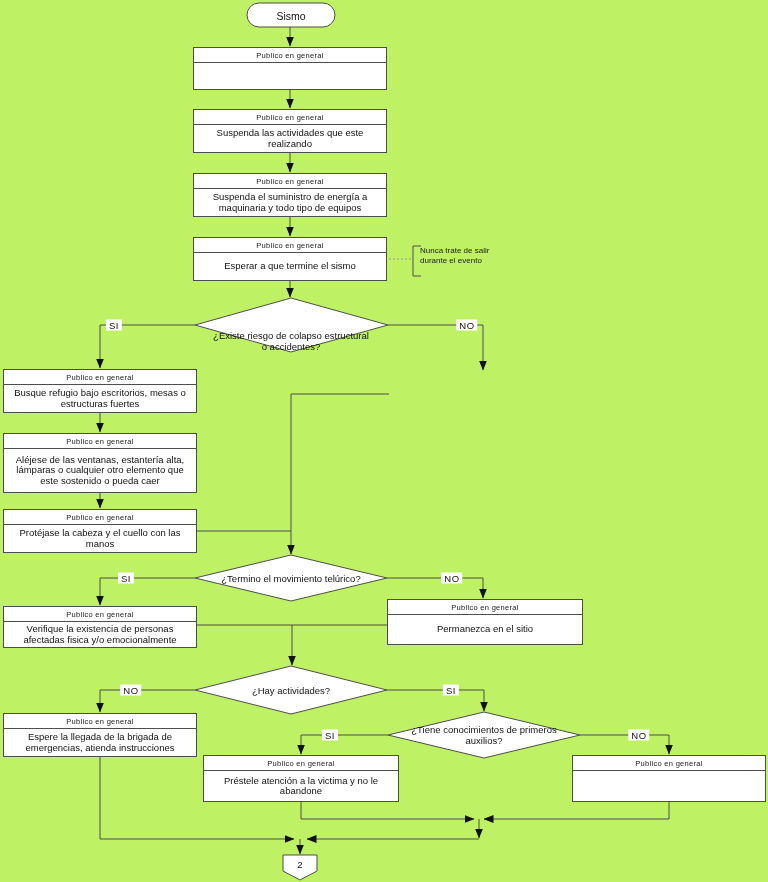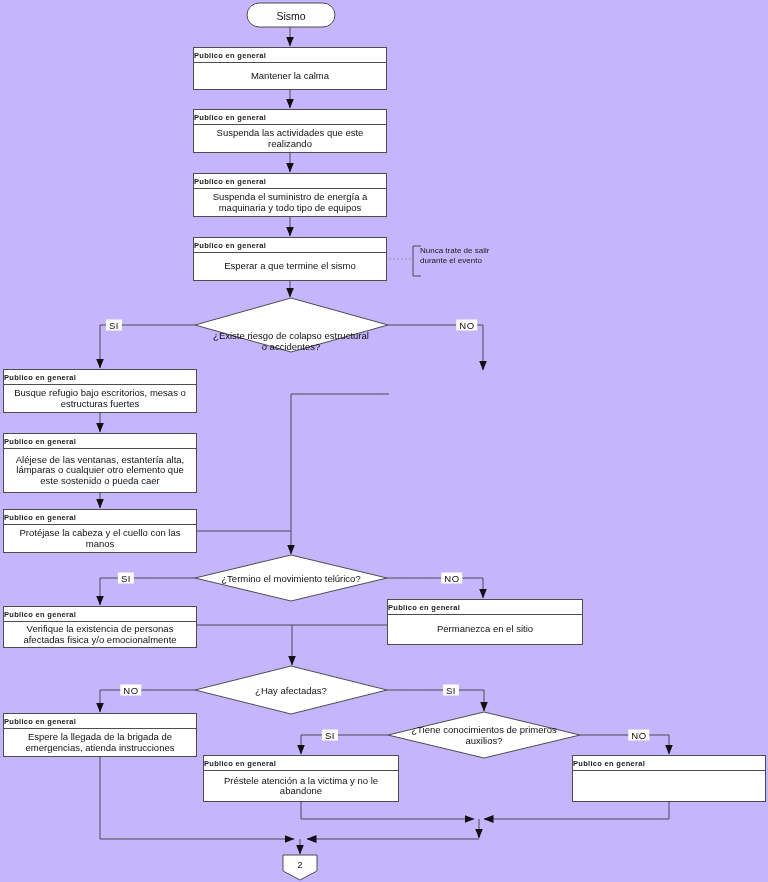--- a/index.html
+++ b/index.html
@@ -1,27 +1,27 @@
 <!DOCTYPE html>
 <html><head>
 <meta charset="utf-8">
 <style>
   html,body{margin:0;padding:0;background:#fff;}
   .canvas{
-    position:relative;width:768px;height:882px;background:#c4b5fd;overflow:hidden;
+    position:relative;width:768px;height:882px;background:#bef264;overflow:hidden;
     font-family:"Liberation Sans", sans-serif;color:#111;
   }
   svg.wires{position:absolute;left:0;top:0;z-index:0;}
   .pbox{
     position:absolute;border:1px solid #4d4d4d;background:#fff;
     display:flex;flex-direction:column;box-sizing:border-box;z-index:2;
   }
   .pbox-header{
     border-bottom:1px solid #4d4d4d;font-size:7.5px;letter-spacing:.3px;
-    padding:3px 0 2px;color:#1a1a1a;flex:0 0 auto;font-weight:bold;
+    text-align:center;padding:3px 0 2px;color:#1a1a1a;flex:0 0 auto;
   }
   .pbox-header.hdr-sm{padding:2px 0 1px;font-size:7px;}
   .pbox-body{
     flex:1 1 auto;display:flex;align-items:center;justify-content:center;
     text-align:center;font-size:9.5px;line-height:10.5px;padding:1px 4px;color:#111;
   }
   .shape-label{
     position:absolute;transform:translate(-50%,-50%);text-align:center;
     font-size:9.5px;line-height:11px;z-index:2;
   }
@@ -94,21 +94,20 @@
       <polygon points="484,712 580,735 484,758 388,735" fill="#fff"></polygon>
 
       <polygon points="283,855 317,855 317,871 300,880 283,871" fill="#fff"></polygon>
     </g>
   </svg>
 
   <div class="shape-label start-label" style="left:291px;top:16px;width:88px">Sismo</div>
 
   <div class="pbox" style="left:193px;top:47px;width:194px;height:43px">
     <div class="pbox-header">Publico en general</div>
-    <div class="pbox-body">Mantener la calma</div>
   </div>
 
   <div class="pbox" style="left:193px;top:109px;width:194px;height:44px">
     <div class="pbox-header">Publico en general</div>
     <div class="pbox-body">Suspenda las actividades que este realizando</div>
   </div>
 
   <div class="pbox" style="left:193px;top:173px;width:194px;height:44px">
     <div class="pbox-header">Publico en general</div>
     <div class="pbox-body">Suspenda el suministro de energía a maquinaria y todo tipo de equipos</div>
@@ -119,21 +118,21 @@
     <div class="pbox-body">Esperar a que termine el sismo</div>
   </div>
 
   <div class="note-text" style="left:420px;top:246px;width:90px">
     <div>Nunca trate de salir</div>
     <div>durante el evento</div>
   </div>
 
   <div class="shape-label" style="left:291px;top:341px;width:160px">¿Existe riesgo de colapso estructural o accidentes?</div>
   <div class="shape-label" style="left:291px;top:578px;width:160px">¿Termino el movimiento telúrico?</div>
-  <div class="shape-label" style="left:291px;top:690px;width:150px">¿Hay afectadas?</div>
+  <div class="shape-label" style="left:291px;top:690px;width:150px">¿Hay actividades?</div>
   <div class="shape-label" style="left:484px;top:735px;width:160px">¿Tiene conocimientos de primeros auxilios?</div>
 
   <div class="branch-label" style="left:114px;top:325px">SI</div>
   <div class="branch-label" style="left:467px;top:325px">NO</div>
   <div class="branch-label" style="left:126px;top:578px">SI</div>
   <div class="branch-label" style="left:452px;top:578px">NO</div>
   <div class="branch-label" style="left:131px;top:690px">NO</div>
   <div class="branch-label" style="left:451px;top:690px">SI</div>
   <div class="branch-label" style="left:330px;top:735px">SI</div>
   <div class="branch-label" style="left:639px;top:735px">NO</div>

